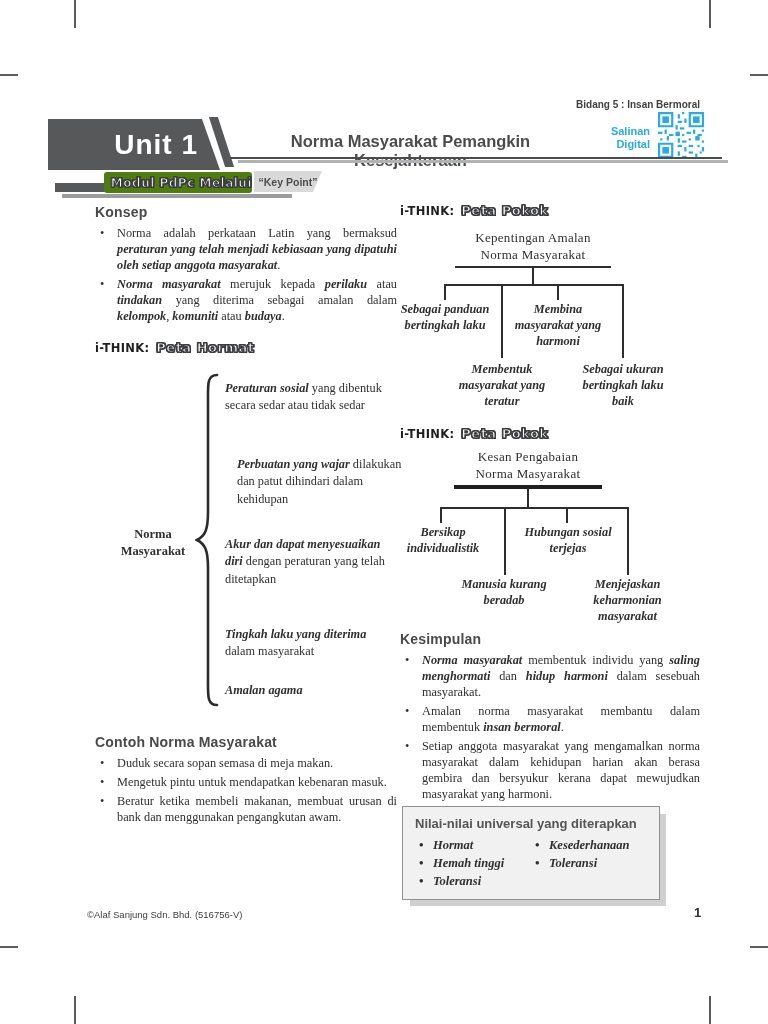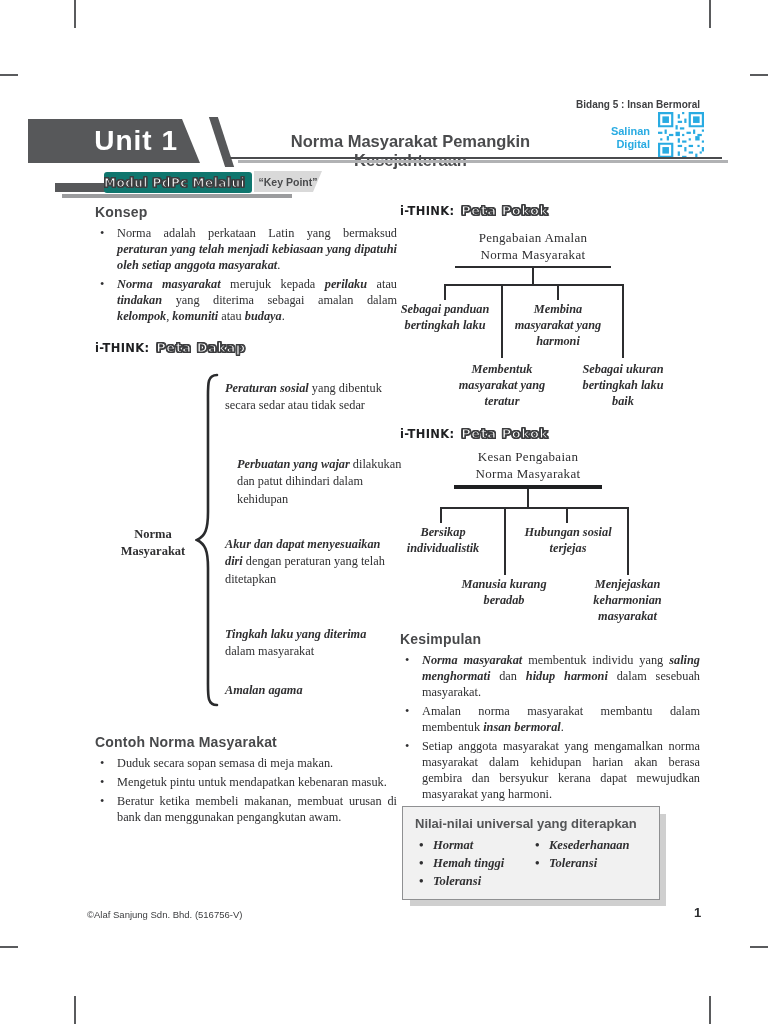--- a/index.html
+++ b/index.html
@@ -13,21 +13,21 @@
   
   .field-label{font-family:"Liberation Sans",sans-serif;font-weight:bold;font-size:10px;color:#3e3f41;}
   .unit-banner{background:#57585a;clip-path:polygon(0 0,calc(100% - 18px) 0,100% 100%,0 100%);
                display:flex;align-items:center;justify-content:flex-end;padding-right:22px;box-sizing:border-box;}
   .unit-banner-label{font-family:"Liberation Sans",sans-serif;font-weight:bold;font-size:28px;color:#fff;letter-spacing:1px;}
   .banner-diagonal{background:#57585a;transform:skewX(18deg);}
   .unit-title{font-family:"Liberation Sans",sans-serif;font-weight:bold;font-size:16.5px;color:#4a4b4d;text-align:center;}
   .salinan{font-family:"Liberation Sans",sans-serif;font-weight:bold;font-size:11px;line-height:1.18;color:#29abe2;text-align:right;}
   .rule-dark{background:#4a4b4d;}
   .rule-gray{background:#b1b2b4;}
-  .badge-dark{background:#0f766e;border-radius:3px;display:flex;align-items:center;justify-content:flex-start;}
+  .badge-dark{background:#4d7c0f;border-radius:3px;display:flex;align-items:center;justify-content:flex-end;}
   .badge-tail{background:#57585a;}
   .keypoint{background:#d9d9d9;clip-path:polygon(0 0,100% 0,calc(100% - 9px) 100%,0 100%);
             display:flex;align-items:center;justify-content:center;}
   .keypoint span{font-family:"Liberation Sans",sans-serif;font-weight:bold;font-size:10.5px;color:#4a4b4d;}
 
   
   .bubble{font-family:"DejaVu Sans",sans-serif;font-weight:bold;color:#fff;letter-spacing:.5px;
           -webkit-text-stroke:1.1px #3c3d3f;
           text-shadow:-1px -1px 0 #3c3d3f,1px -1px 0 #3c3d3f,-1px 1px 0 #3c3d3f,1px 1px 0 #3c3d3f,
                       0 -1px 0 #3c3d3f,0 1px 0 #3c3d3f,-1px 0 0 #3c3d3f,1px 0 0 #3c3d3f;}
@@ -71,21 +71,21 @@
   <div class="mark" style="left:709px;top:0;width:2px;height:28px;"></div>
   <div class="mark" style="left:0;top:74px;width:18px;height:2px;"></div>
   <div class="mark" style="left:750px;top:74px;width:18px;height:2px;"></div>
   <div class="mark" style="left:0;top:946px;width:18px;height:2px;"></div>
   <div class="mark" style="left:750px;top:946px;width:18px;height:2px;"></div>
   <div class="mark" style="left:74px;top:996px;width:2px;height:28px;"></div>
   <div class="mark" style="left:709px;top:996px;width:2px;height:28px;"></div>
 
   <div class="abs field-label" style="right:68px;top:99px;">Bidang 5 : Insan Bermoral</div>
 
-  <div class="abs unit-banner" style="left:28px;top:119px;width:172px;height:44px;">
+  <div class="abs unit-banner" style="left:48px;top:119px;width:172px;height:51px;">
     <span class="unit-banner-label">Unit 1</span>
   </div>
   <div class="abs banner-diagonal" style="left:217px;top:117px;width:9px;height:50px;"></div>
 
   <div class="abs unit-title" style="left:238px;top:132px;width:345px;">Norma Masyarakat Pemangkin Kesejahteraan</div>
 
   <div class="abs salinan" style="left:592px;top:125px;width:58px;">
     <div>Salinan</div>
     <div>Digital</div>
   </div>
@@ -146,21 +146,21 @@
   <div class="abs rule-gray" style="left:62px;top:194px;width:230px;height:4px;background:#9b9c9e;"></div>
 
   <div class="abs heading" style="left:95px;top:204px;">Konsep</div>
   <div class="abs blist" style="left:95px;top:226px;width:302px;">
     <div class="brow"><span>Norma adalah perkataan Latin yang bermaksud </span><span class="em">peraturan yang telah menjadi kebiasaan yang dipatuhi oleh setiap anggota masyarakat</span><span>.</span></div>
     <div class="brow"><span class="em">Norma masyarakat</span><span> merujuk kepada </span><span class="em">perilaku</span><span> atau </span><span class="em">tindakan</span><span> yang diterima sebagai amalan dalam </span><span class="em">kelompok</span><span>, </span><span class="em">komuniti</span><span> atau </span><span class="em">budaya</span><span>.</span></div>
   </div>
 
   <div class="abs ithink-row" style="left:95px;top:340px;">
     <span class="ithink-label">i-THINK:</span>
-    <span class="bubble map-name">Peta Dakap</span>
+    <span class="bubble map-name">Peta Hormat</span>
   </div>
 
   <div class="abs" style="left:95px;top:370px;width:300px;height:345px;">
     <div class="abs brace-label" style="left:8px;top:156px;width:100px;">Norma Masyarakat</div>
     <svg class="abs" style="left:100px;top:2px;" width="24" height="336" viewBox="0 0 24 336">
       <path d="M22 3 C12 3 13 12 13 30 L13 140 C13 158 10 164 2 168 C10 172 13 178 13 196 L13 306 C13 324 12 333 22 333" fill="none" stroke="#2a2b2d" stroke-width="2.6" stroke-linecap="round"></path>
     </svg>
     <div class="abs brace-item" style="left:130px;top:10px;width:172px;"><span class="em">Peraturan sosial</span><span> yang dibentuk secara sedar atau tidak sedar</span></div>
     <div class="abs brace-item" style="left:130px;top:86px;width:172px;margin-left:12px;"><span class="em">Perbuatan yang wajar</span><span> dilakukan dan patut dihindari dalam kehidupan</span></div>
     <div class="abs brace-item" style="left:130px;top:166px;width:172px;"><span class="em">Akur dan dapat menyesuaikan diri</span><span> dengan peraturan yang telah ditetapkan</span></div>
@@ -175,21 +175,21 @@
     <div class="brow">Beratur ketika membeli makanan, membuat urusan di bank dan menggunakan pengangkutan awam.</div>
   </div>
 
   <div class="abs ithink-row" style="left:400px;top:203px;">
     <span class="ithink-label">i-THINK:</span>
     <span class="bubble map-name">Peta Pokok</span>
   </div>
 
   <div class="abs" style="left:400px;top:226px;width:302px;height:196px;">
     <div class="abs tree-title" style="left:33px;top:4px;width:200px;">
-      <div>Pengabaian Amalan</div>
+      <div>Kepentingan Amalan</div>
       <div>Norma Masyarakat</div>
     </div>
     <div class="tline" style="left:55px;top:40px;width:156px;height:2px;"></div>
     <div class="tline" style="left:132px;top:42px;width:2px;height:16px;"></div>
     <div class="tline" style="left:44px;top:58px;width:180px;height:2px;"></div>
     <div class="tline" style="left:44px;top:60px;width:2px;height:14px;"></div>
     <div class="tline" style="left:101px;top:60px;width:2px;height:72px;"></div>
     <div class="tline" style="left:157px;top:60px;width:2px;height:14px;"></div>
     <div class="tline" style="left:222px;top:60px;width:2px;height:72px;"></div>
     <div class="titem" style="left:0;top:76px;width:90px;">Sebagai panduan bertingkah laku</div>

